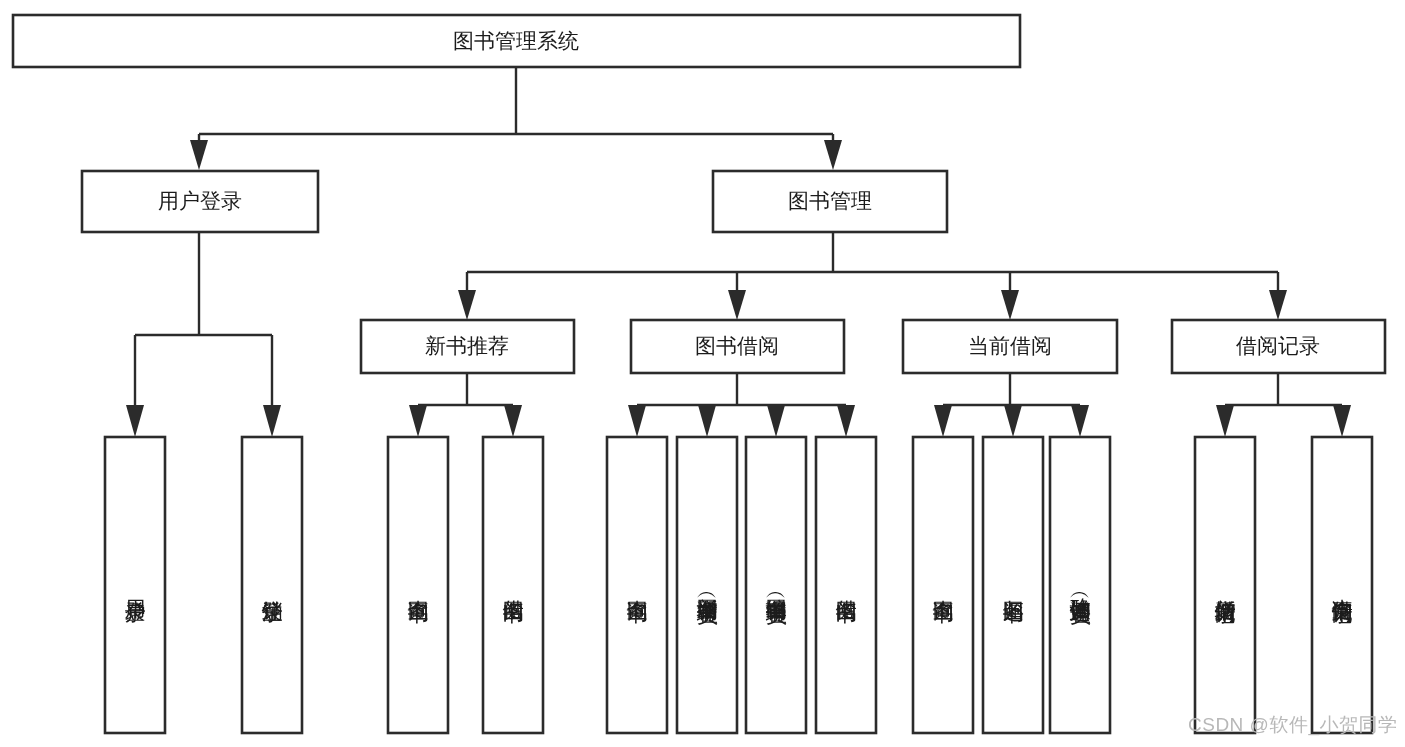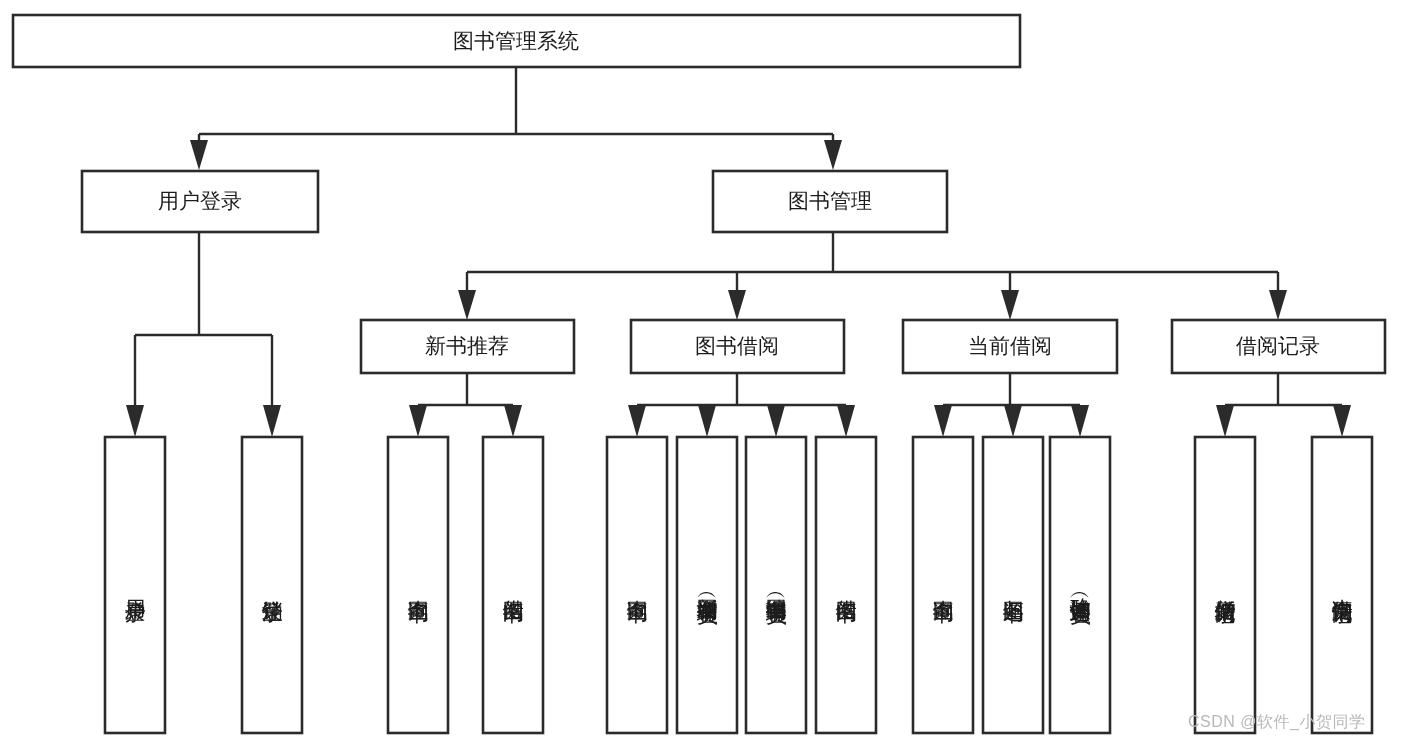--- a/index.html
+++ b/index.html
@@ -64,21 +64,21 @@
     display: flex;
     align-items: center;
     justify-content: center;
     pointer-events: none;
   }
   .watermark {
     position: absolute;
     left: 1188px;
     top: 712px;
     font-family: "Liberation Sans", "DejaVu Sans", sans-serif;
-    font-size: 16px;
+    font-size: 19px;
     color: #b8b8b8;
     white-space: nowrap;
     letter-spacing: 0.5px;
   }
 </style>
 </head>
 <body>
 
 <div id="diagram-root">
 

